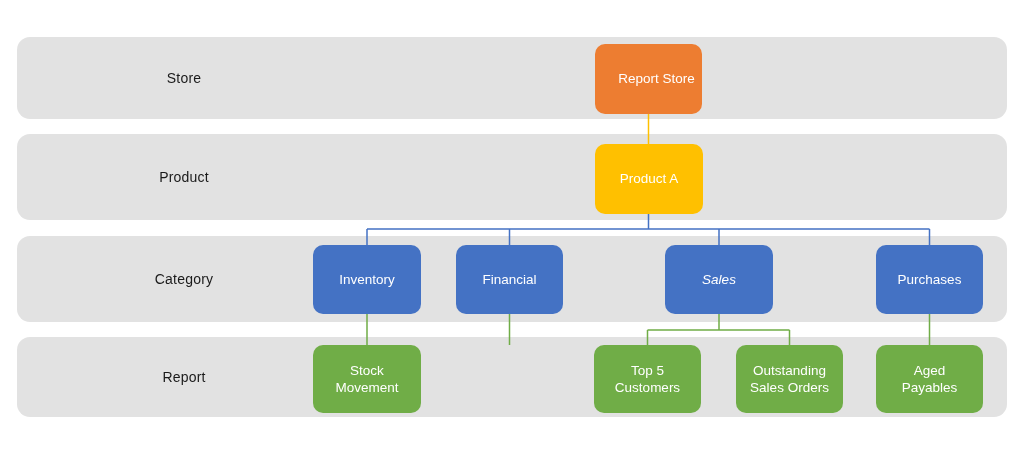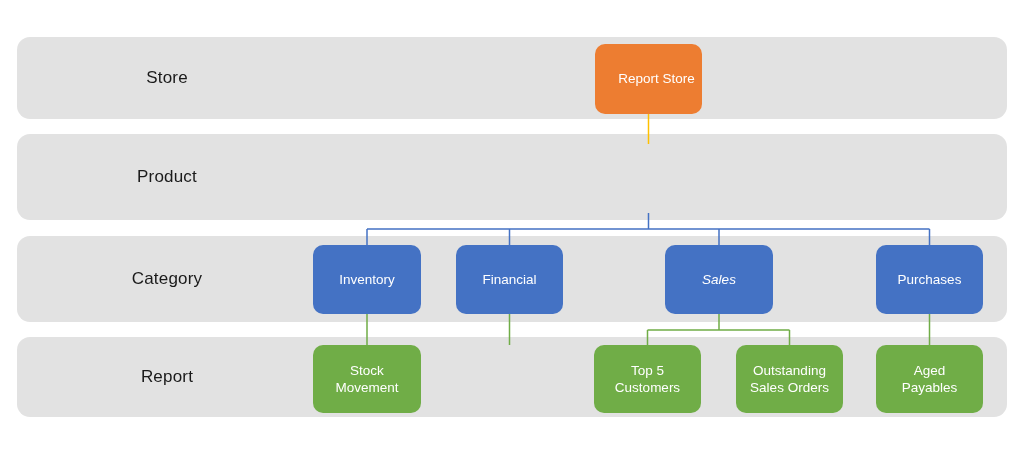--- a/index.html
+++ b/index.html
@@ -20,23 +20,23 @@
     font-family:"Liberation Sans", sans-serif;
   }
   .band{
     position:absolute;
     left:17px;width:990px;
     background:var(--c-band);
     border-radius:13px;
   }
   .band-label{
     position:absolute;
-    left:0;top:0;width:300px;height:100%;
+    left:17px;top:0;width:300px;height:100%;
     display:flex;align-items:center;justify-content:center;
-    font-size:17px;
+    font-size:14px;
     color:var(--c-label-text);
     letter-spacing:0.2px;
   }
   .connectors{
     position:absolute;left:0;top:0;
     pointer-events:none;
   }
   .connectors path{fill:none;stroke-width:1.5px;}
   .conn-yellow{stroke:var(--c-product);}
   .conn-blue{stroke:var(--c-category);}
@@ -77,20 +77,21 @@
   </div>
 
   <svg class="connectors" width="1024" height="449" viewBox="0 0 1024 449">
     <path class="conn-yellow" d="M648.5 114 V144"></path>
     <path class="conn-blue" d="M648.5 213 V229 M367 229 H929.5 M367 229 V245 M509.5 229 V245 M719 229 V245 M929.5 229 V245"></path>
     <path class="conn-green" d="M367 314 V345 M509.5 314 V345 M929.5 314 V345 M719 314 V330 M647.5 330 H789.5 M647.5 330 V345 M789.5 330 V345"></path>
   </svg>
 
   <div class="node lv-store" style="left:595px;top:44px;width:107px;height:70px;">Report Store</div>
 
+  <div class="node lv-product" style="left:595px;top:144px;width:108px;height:70px;">Product A</div>
 
   <div class="node lv-category" style="left:313px;top:245px;width:108px;height:69px;">Inventory</div>
   <div class="node lv-category" style="left:456px;top:245px;width:107px;height:69px;">Financial</div>
   <div class="node lv-category" style="left:665px;top:245px;width:108px;height:69px;font-style:italic;">Sales</div>
   <div class="node lv-category" style="left:876px;top:245px;width:107px;height:69px;">Purchases</div>
 
   <div class="node lv-report" style="left:313px;top:345px;width:108px;height:68px;">Stock
 Movement</div>
   <div class="node lv-report" style="left:594px;top:345px;width:107px;height:68px;">Top 5
 Customers</div>

